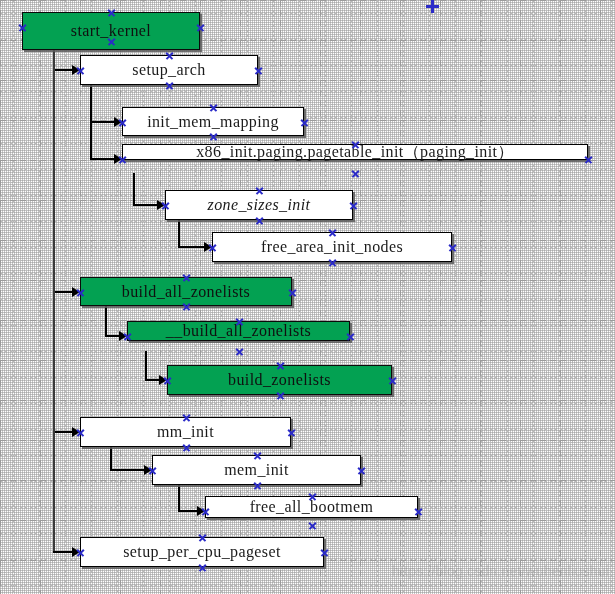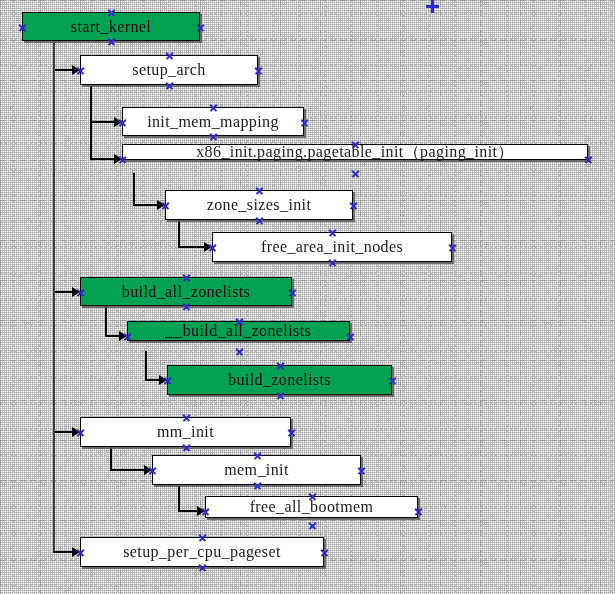--- a/index.html
+++ b/index.html
@@ -243,20 +243,21 @@
       <div class="gh major" style="top:280px"></div>
       <div class="gh major" style="top:320px"></div>
       <div class="gh major" style="top:360px"></div>
       <div class="gh major" style="top:400px"></div>
       <div class="gh major" style="top:440px"></div>
       <div class="gh major" style="top:480px"></div>
       <div class="gh major" style="top:520px"></div>
       <div class="gh major" style="top:560px"></div>
     </div>
 
+  <div class="watermark">https://blog.csdn.net/wuhenliushui</div>
 
   <div id="edges">
       <div class="conn v trunk" style="left: 53px; top: 41px; height: 29px;"></div>
       <div class="conn h" style="left: 53px; top: 69px; width: 21px;"></div>
       <div class="arrow" style="left: 72px; top: 65px;"></div>
       <div class="conn v trunk" style="left: 53px; top: 41px; height: 251px;"></div>
       <div class="conn h" style="left: 53px; top: 291px; width: 21px;"></div>
       <div class="arrow" style="left: 72px; top: 287px;"></div>
       <div class="conn v trunk" style="left: 53px; top: 41px; height: 391px;"></div>
       <div class="conn h" style="left: 53px; top: 431px; width: 21px;"></div>
@@ -283,21 +284,21 @@
       <div class="conn h" style="left: 145px; top: 379px; width: 16px;"></div>
       <div class="arrow" style="left: 159px; top: 375px;"></div>
       <div class="conn v" style="left: 110px; top: 447px; height: 23px;"></div>
       <div class="conn h" style="left: 110px; top: 469px; width: 36px;"></div>
       <div class="arrow" style="left: 144px; top: 465px;"></div>
       <div class="conn v" style="left: 178px; top: 485px; height: 26px;"></div>
       <div class="conn h" style="left: 178px; top: 510px; width: 21px;"></div>
       <div class="arrow" style="left: 197px; top: 506px;"></div>
     </div>
   <div id="nodes">
-      <div class="node green" style="left: 22px; top: 12px; width: 178px; height: 29px;">
+      <div class="node green" style="left: 22px; top: 12px; width: 178px; height: 38px;">
         <span class="label">start_kernel</span>
       </div>
       <div class="handle" style="left: 18px; top: 22.5px;"></div>
       <div class="handle" style="left: 196px; top: 22.5px;"></div>
       <div class="handle" style="left: 107px; top: 8px;"></div>
       <div class="handle" style="left: 107px; top: 37px;"></div>
       <div class="node" style="left: 80px; top: 55px; width: 178px; height: 30px;">
         <span class="label">setup_arch</span>
       </div>
       <div class="handle" style="left: 76px; top: 66px;"></div>
@@ -311,21 +312,21 @@
       <div class="handle" style="left: 300px; top: 117.5px;"></div>
       <div class="handle" style="left: 209px; top: 103px;"></div>
       <div class="handle" style="left: 209px; top: 132px;"></div>
       <div class="node" style="left: 122px; top: 144px; width: 466px; height: 16px;">
         <span class="label">x86_init.paging.pagetable_init（paging_init）</span>
       </div>
       <div class="handle" style="left: 118px; top: 154.5px;"></div>
       <div class="handle" style="left: 584px; top: 154.5px;"></div>
       <div class="handle" style="left: 351px; top: 140px;"></div>
       <div class="handle" style="left: 351px; top: 169px;"></div>
-      <div class="node" style="left: 165px; top: 190px; width: 188px; height: 30px;">
+      <div class="node" style="left: 165px; top: 190px; width: 188px; height: 30px; font-style: italic;">
         <span class="label">zone_sizes_init</span>
       </div>
       <div class="handle" style="left: 161px; top: 201px;"></div>
       <div class="handle" style="left: 349px; top: 201px;"></div>
       <div class="handle" style="left: 255px; top: 186px;"></div>
       <div class="handle" style="left: 255px; top: 216px;"></div>
       <div class="node" style="left: 212px; top: 232px; width: 240px; height: 30px;">
         <span class="label">free_area_init_nodes</span>
       </div>
       <div class="handle" style="left: 208px; top: 243px;"></div>

